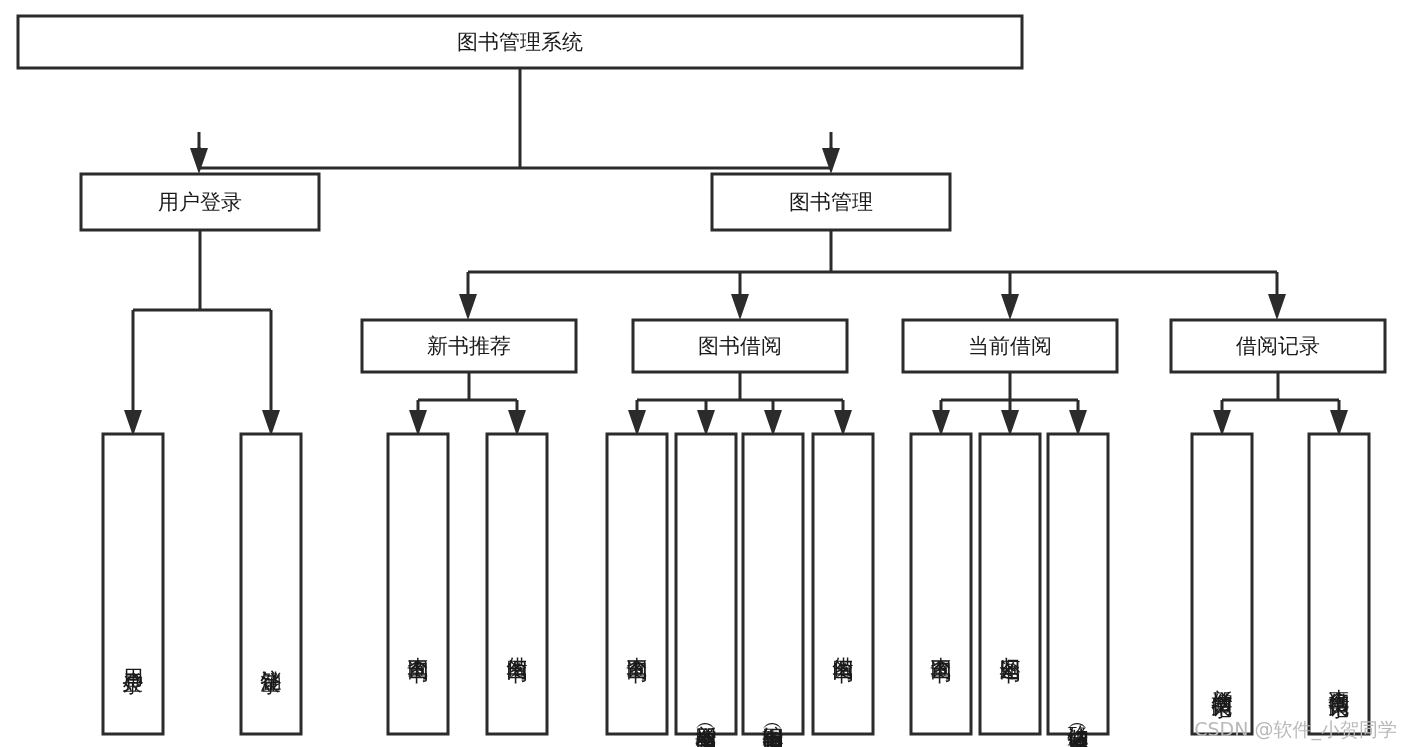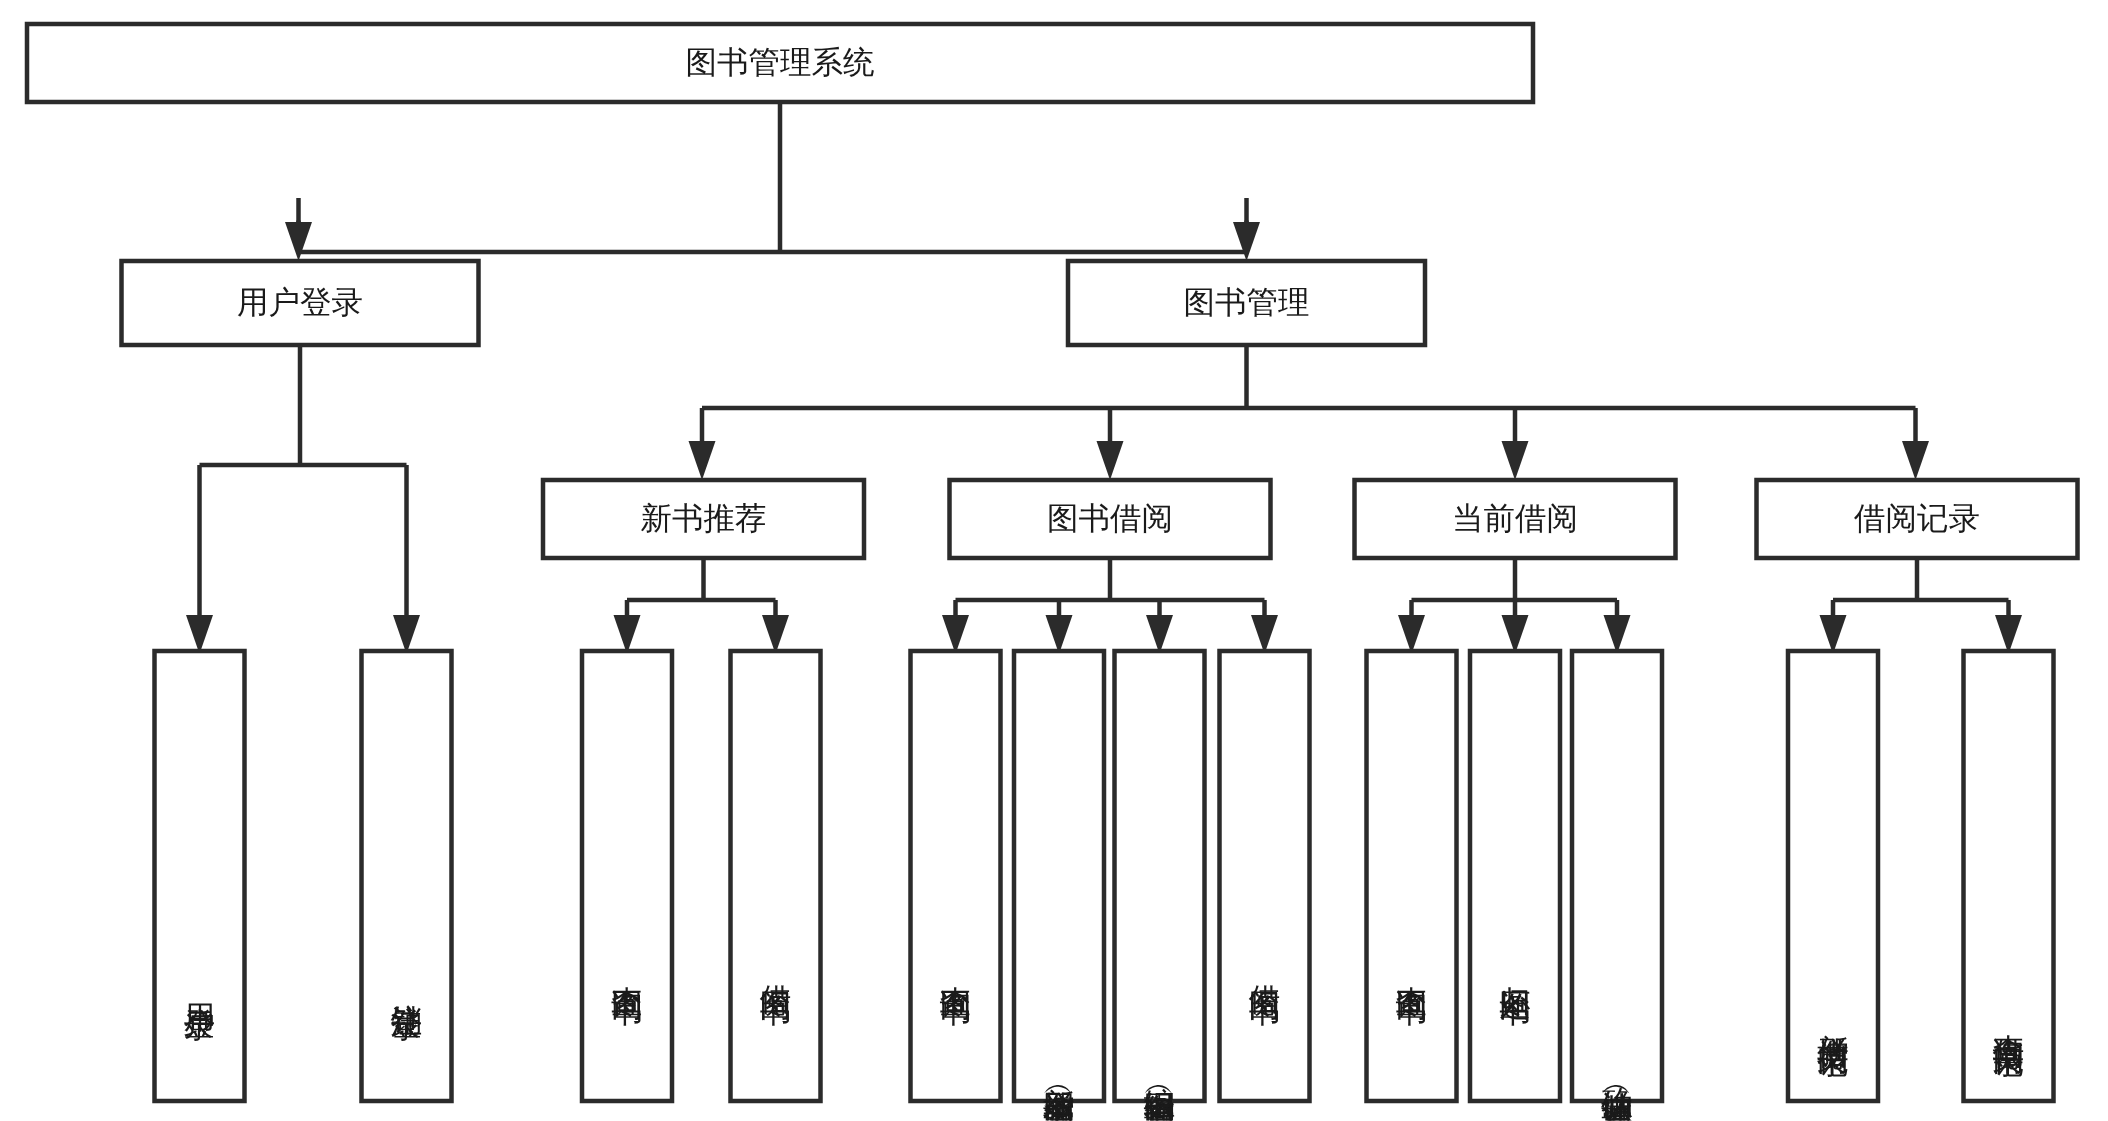--- a/index.html
+++ b/index.html
@@ -279,13 +279,14 @@
       <rect class="node-rect" x="1192" y="434" width="60" height="300"></rect>
       <text class="node-label vertical" x="1222" y="684">新增借阅记录</text>
     </g>
     <g>
       <rect class="node-rect" x="1309" y="434" width="60" height="300"></rect>
       <text class="node-label vertical" x="1339" y="684">查询借阅记录</text>
     </g>
 
   </svg>
 
+  <div class="watermark">CSDN @软件_小贺同学</div>
 </div>
 
 </body></html>

